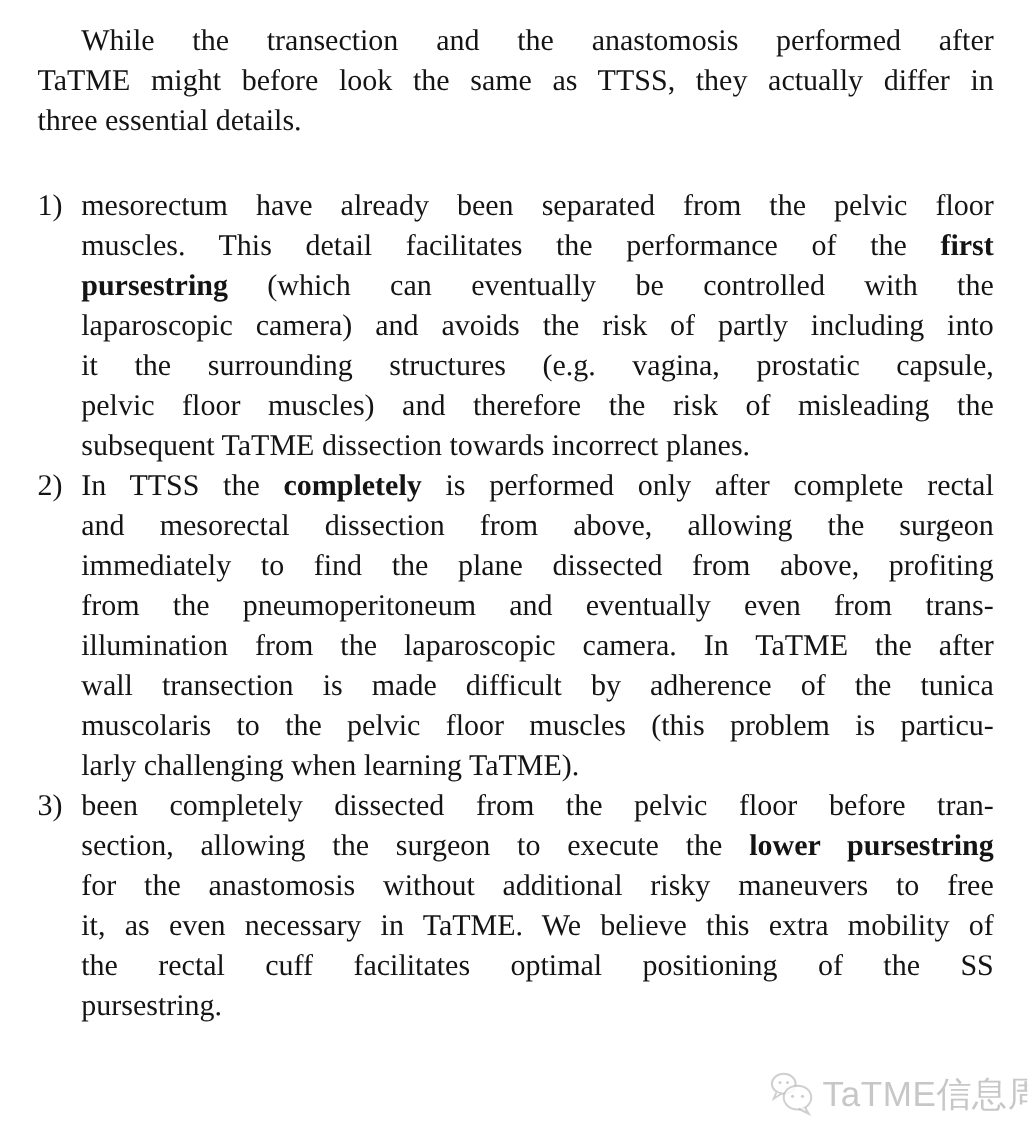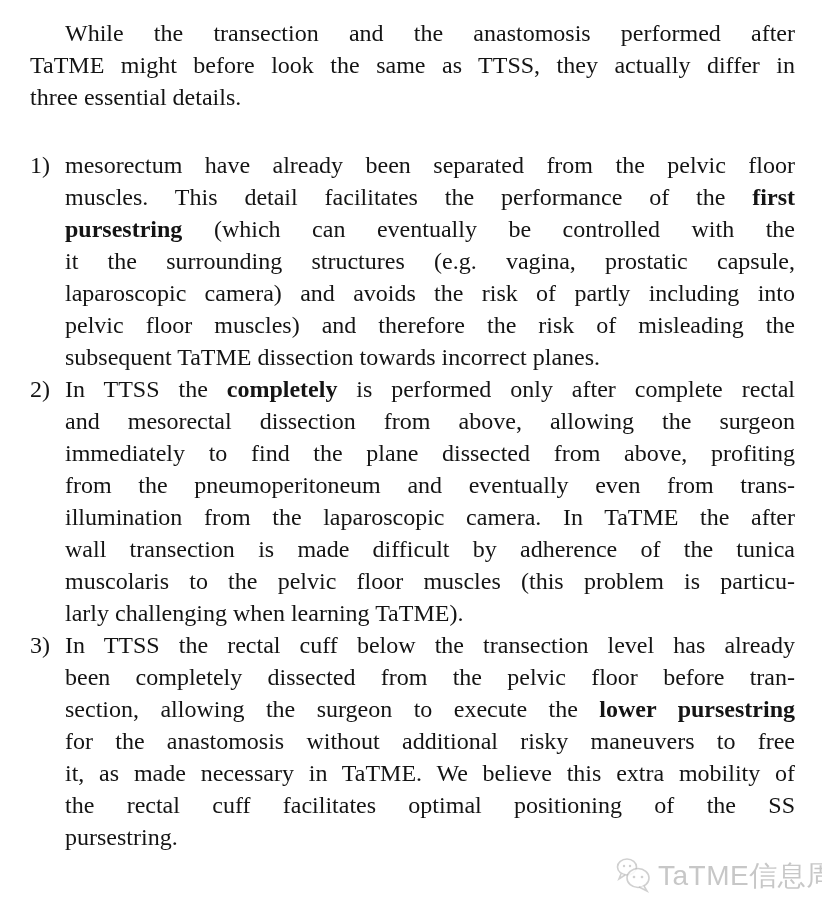--- a/index.html
+++ b/index.html
@@ -76,22 +76,22 @@
     </div>
 
   <div class="list">
 
     <div class="list-item">
       <span class="list-marker">1)</span>
       <div class="item-lines">
           <div class="tline">mesorectum have already been separated from the pelvic floor</div>
           <div class="tline"><span>muscles. This detail facilitates the performance of the </span><span class="bold">first</span></div>
           <div class="tline"><span class="bold">pursestring</span><span> (which can eventually be controlled with the</span></div>
+          <div class="tline">laparoscopic camera) and avoids the risk of partly including into</div>
           <div class="tline">it the surrounding structures (e.g. vagina, prostatic capsule,</div>
-          <div class="tline">laparoscopic camera) and avoids the risk of partly including into</div>
           <div class="tline">pelvic floor muscles) and therefore the risk of misleading the</div>
           <div class="tline tline-last">subsequent TaTME dissection towards incorrect planes.</div>
         </div>
     </div>
 
     <div class="list-item">
       <span class="list-marker">2)</span>
       <div class="item-lines">
           <div class="tline"><span>In TTSS the </span><span class="bold">completely</span><span> is performed only after complete rectal</span></div>
           <div class="tline">and mesorectal dissection from above, allowing the surgeon</div>
@@ -100,25 +100,24 @@
           <div class="tline">illumination from the laparoscopic camera. In TaTME the after</div>
           <div class="tline">wall transection is made difficult by adherence of the tunica</div>
           <div class="tline">muscolaris to the pelvic floor muscles (this problem is particu-</div>
           <div class="tline tline-last">larly challenging when learning TaTME).</div>
         </div>
     </div>
 
     <div class="list-item">
       <span class="list-marker">3)</span>
       <div class="item-lines">
-          <div class="tline">In TTSS the rectal cuff below the transection level has already</div>
           <div class="tline">been completely dissected from the pelvic floor before tran-</div>
           <div class="tline"><span>section, allowing the surgeon to execute the </span><span class="bold">lower pursestring</span></div>
           <div class="tline">for the anastomosis without additional risky maneuvers to free</div>
-          <div class="tline">it, as made necessary in TaTME. We believe this extra mobility of</div>
+          <div class="tline">it, as even necessary in TaTME. We believe this extra mobility of</div>
           <div class="tline">the rectal cuff facilitates optimal positioning of the SS</div>
           <div class="tline tline-last">pursestring.</div>
         </div>
     </div>
 
   </div>
 
   <div class="watermark">
     <span class="watermark-icon">
       <svg width="38" height="42" viewBox="0 0 38 42">

